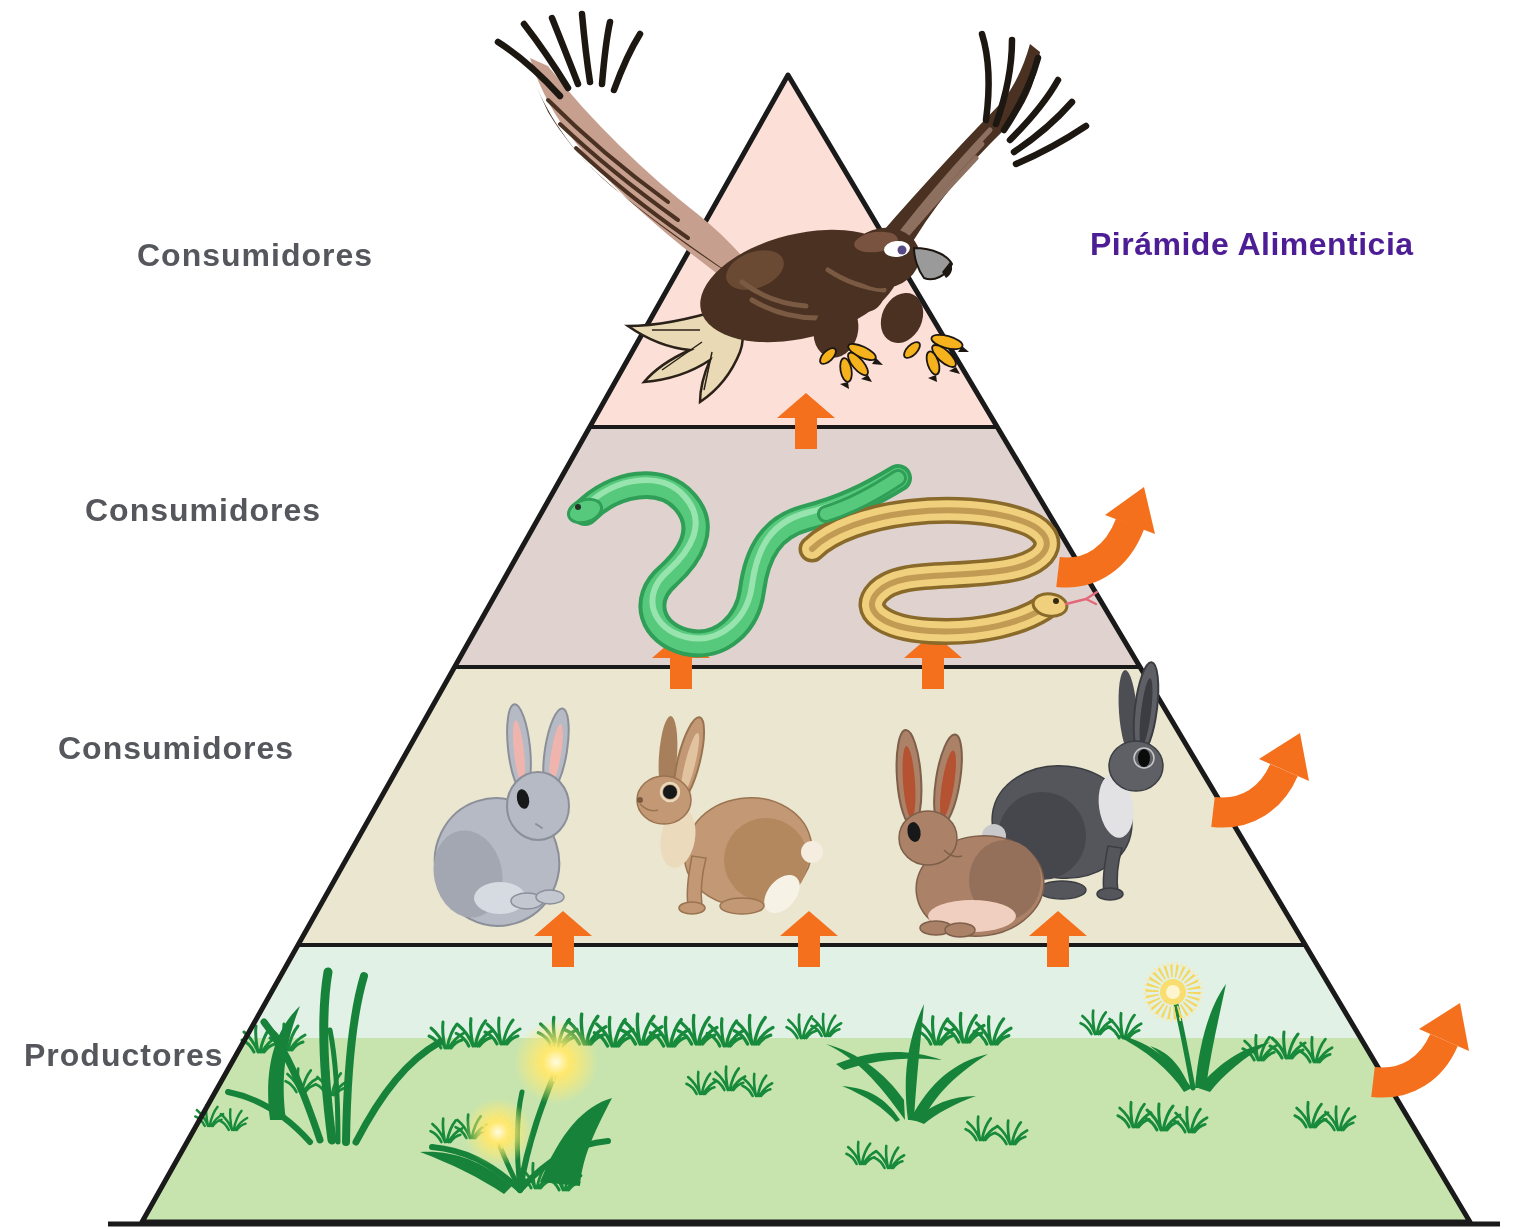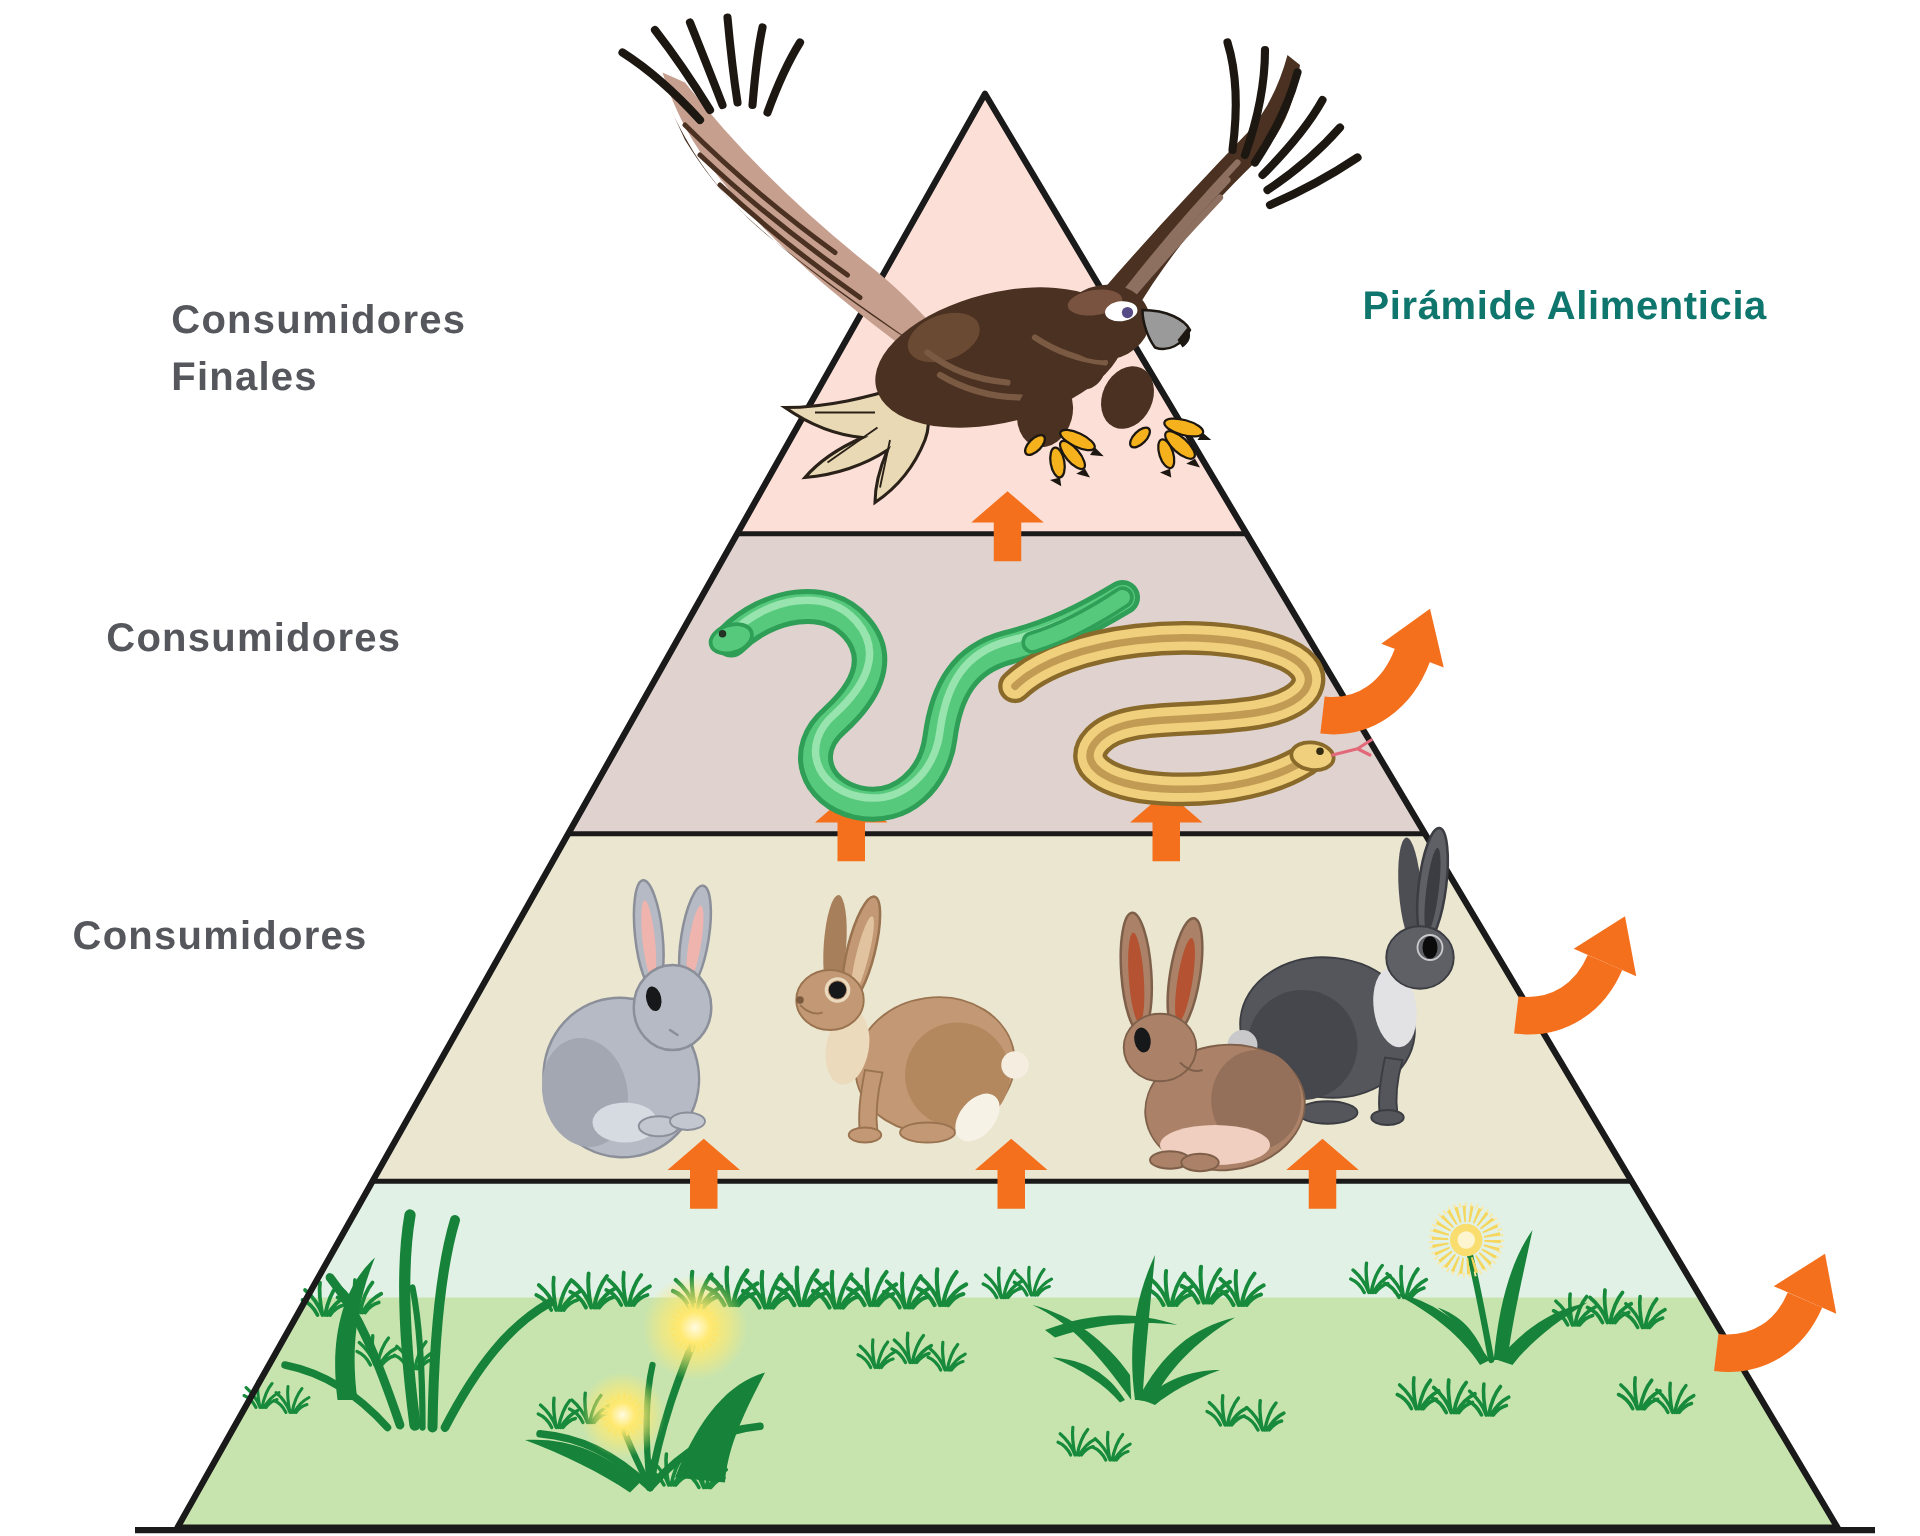--- a/index.html
+++ b/index.html
@@ -3,21 +3,21 @@
 <meta charset="utf-8">
 <style>
   html,body{margin:0;padding:0;background:#ffffff;}
   .stage{position:relative;width:1536px;height:1229px;background:#ffffff;overflow:hidden;
          font-family:"Liberation Sans",sans-serif;}
   .stage svg{position:absolute;left:0;top:0;}
   .lvl-label{position:absolute;font-weight:bold;font-size:32px;line-height:46px;
              color:#55575c;letter-spacing:1px;white-space:nowrap;}
   .lvl-label span{display:block;}
   .page-title{position:absolute;left:1090px;top:226px;font-weight:bold;font-size:32px;
-              color:#0f766e;letter-spacing:0.5px;white-space:nowrap;}
+              color:#4c1d95;letter-spacing:0.5px;white-space:nowrap;}
 </style>
 </head>
 <body>
 
 <div class="stage">
 
 <svg width="1536" height="1229" viewBox="0 0 1536 1229">
   <defs>
     <radialGradient id="glow">
       <stop offset="0" stop-color="#fffbe0"></stop>
@@ -321,24 +321,26 @@
       <polygon points="848,382 849,389 840,384"></polygon>
       <polygon points="962,346 969,352 958,352"></polygon>
       <polygon points="956,367 960,374 949,371"></polygon>
       <polygon points="936,375 937,382 928,378"></polygon>
     </g>
   </g>
 </svg>
 
 <div class="lvl-label" style="left:137px;top:232px">
   <span>Consumidores</span>
-  <span>Finales</span>
 </div>
 <div class="lvl-label" style="left:85px;top:487px">
   <span>Consumidores</span>
 </div>
 <div class="lvl-label" style="left:58px;top:725px">
   <span>Consumidores</span>
 </div>
+<div class="lvl-label" style="left:24px;top:1032px">
+  <span>Productores</span>
+</div>
 
 <div class="page-title">Pirámide Alimenticia</div>
 
 </div>
 
 </body></html>

